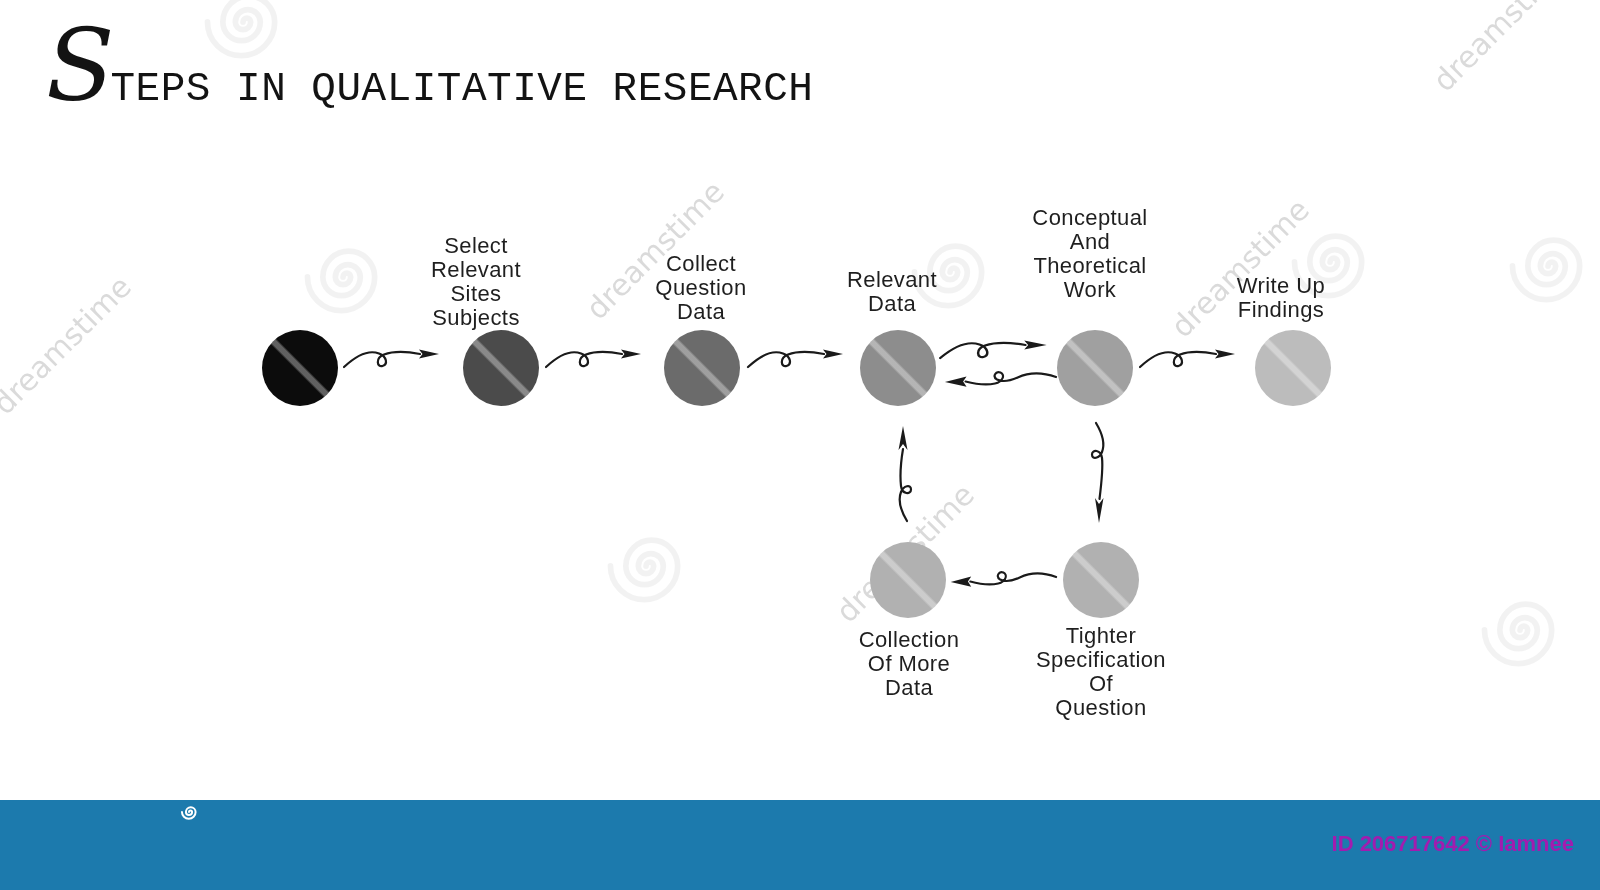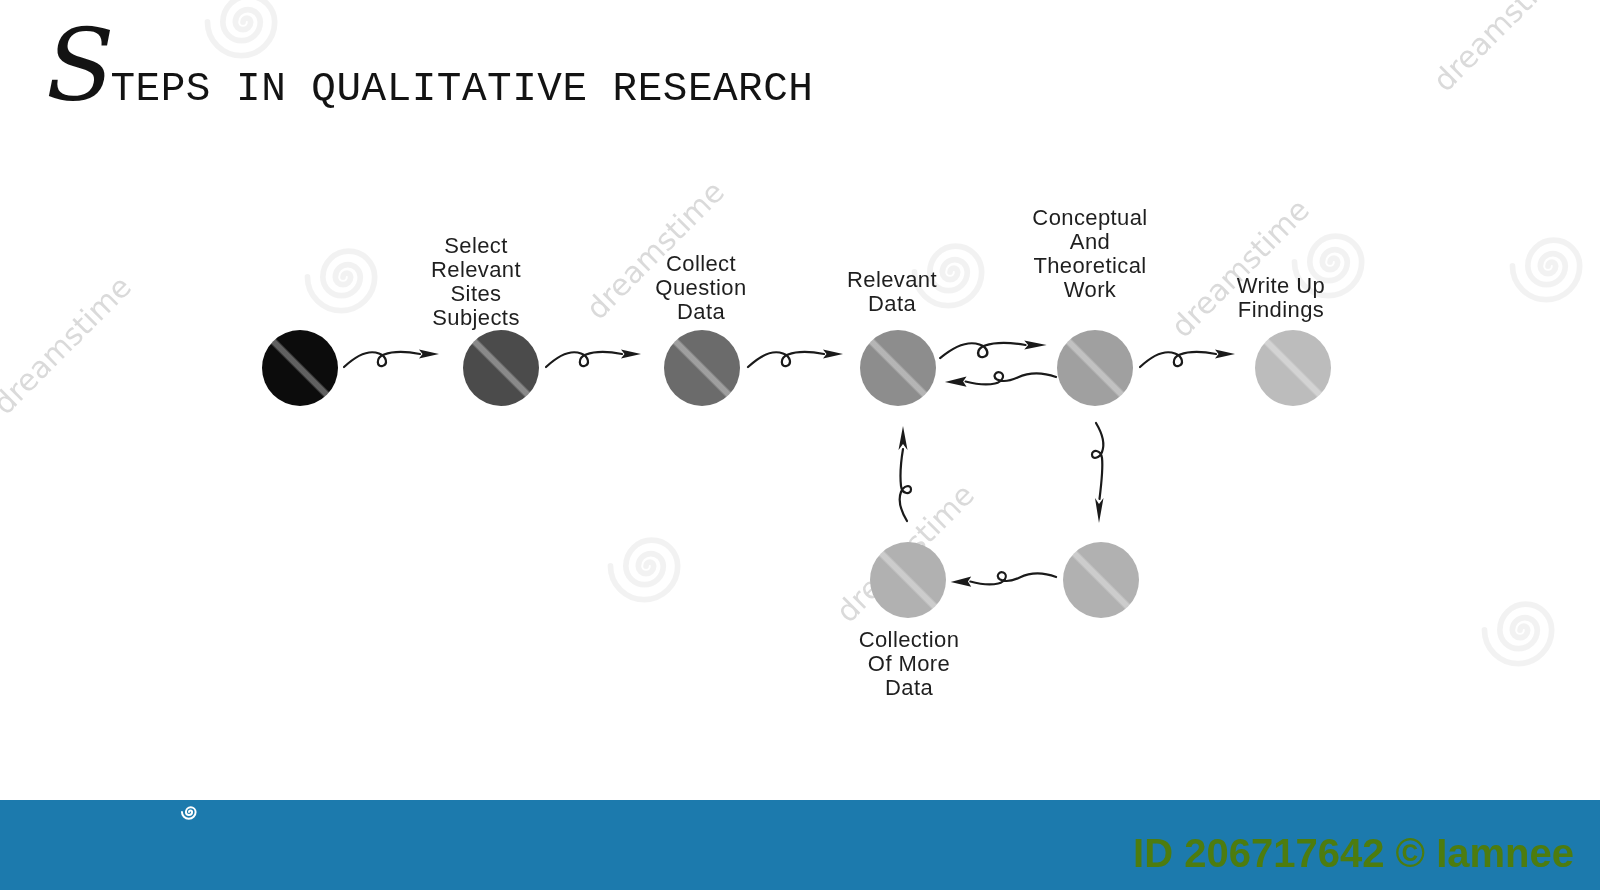--- a/index.html
+++ b/index.html
@@ -42,21 +42,21 @@
   
   .wm-bar{position:absolute;left:0;top:800px;width:1600px;height:90px;z-index:3;}
   .wm-site{
     position:absolute;left:20px;top:827px;z-index:4;
     font-family:"DejaVu Sans",sans-serif;font-weight:bold;font-size:37px;color:#ffffff;letter-spacing:1px;
   }
   .logo-spiral{position:absolute;left:178px;top:801px;z-index:5;}
   .logo-spiral path{stroke:#ffffff;fill:none;stroke-width:9;stroke-linecap:round;}
   .wm-credit{
     position:absolute;right:26px;top:831px;z-index:4;
-    font-family:"Liberation Sans",sans-serif;font-weight:bold;font-size:40px;color:#4d7c0f;
+    font-family:"Liberation Sans",sans-serif;font-weight:bold;font-size:22px;color:#a21caf;
   }
 </style>
 </head>
 <body>
 
 <div class="canvas">
 
   <div class="wm-layer">
     <div class="wm-text" style="left:62px;top:345px">dreamstime</div>
     <div class="wm-text" style="left:655px;top:250px">dreamstime</div>
@@ -104,20 +104,24 @@
   <div class="node-label" style="left:1090px;bottom:588px">Conceptual
 And
 Theoretical
 Work</div>
   <div class="node-label" style="left:1281px;bottom:568px">Write Up
 Findings</div>
 
   <div class="node-label" style="left:909px;top:628px">Collection
 Of More
 Data</div>
+  <div class="node-label" style="left:1101px;top:624px">Tighter
+Specification
+Of
+Question</div>
 
   <div class="node-circle" style="left: 262px; top: 330px; background-color: rgb(12, 12, 12);"></div>
   <div class="node-circle" style="left: 463px; top: 330px; background-color: rgb(75, 75, 75);"></div>
   <div class="node-circle" style="left: 664px; top: 330px; background-color: rgb(107, 107, 107);"></div>
   <div class="node-circle" style="left: 860px; top: 330px; background-color: rgb(141, 141, 141);"></div>
   <div class="node-circle" style="left: 1057px; top: 330px; background-color: rgb(160, 160, 160);"></div>
   <div class="node-circle" style="left: 1255px; top: 330px; background-color: rgb(188, 188, 188);"></div>
   <div class="node-circle" style="left: 870px; top: 542px; background-color: rgb(177, 177, 177);"></div>
   <div class="node-circle" style="left: 1063px; top: 542px; background-color: rgb(177, 177, 177);"></div>
 

